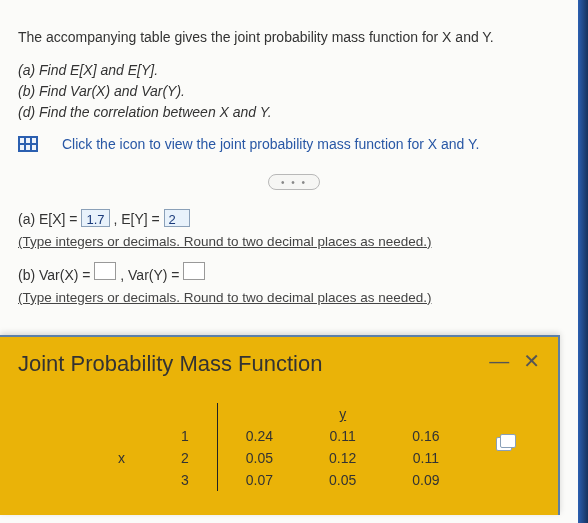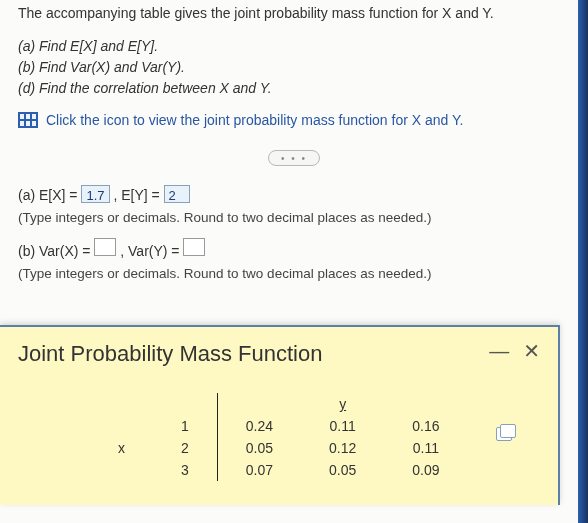--- a/index.html
+++ b/index.html
@@ -8,31 +8,31 @@
     font-size: 14px;
     color: #333;
     background: #f0f0ee;
     width: 588px;
     height: 523px;
     overflow: hidden;
     position: relative;
   }
   .page {
     background: #fbfbf9;
-    padding: 4px 18px 18px 18px;
+    padding: 28px 18px 18px 18px;
     min-height: 523px;
     position: relative;
   }
   .intro { margin-bottom: 12px; line-height: 1.4; }
   .parts { margin-bottom: 14px; line-height: 1.45; }
   .parts div { margin-bottom: 1px; font-style: italic; }
   .link-row {
     display: flex;
     align-items: center;
-    gap: 8px;
+    gap: 24px;
     margin-bottom: 22px;
   }
   .grid-icon {
     width: 20px; height: 16px;
     border: 1.5px solid #2b5fb0;
     display: grid;
     grid-template-columns: 1fr 1fr 1fr;
     grid-template-rows: 1fr 1fr;
     background: #eef3fb;
   }
@@ -57,27 +57,27 @@
     display: inline-block;
     border: 1px solid #8aa0b8;
     min-width: 26px; height: 18px;
     padding: 0 4px;
     background: #e8f2fb;
     color: #1a3a7a;
     vertical-align: baseline;
     font-size: 13px;
   }
   .ans-box.empty { background: #fff; border:1px solid #999; min-width:22px; }
-  .hint { color: #444; font-size: 13.5px; }
+  .hint { color: #444; font-size: 13.5px; text-decoration: underline; }
   
   .popup {
     position: absolute;
-    left: 0; bottom: 18px;
+    left: 0; bottom: 8px;
     width: 560px;
-    background: #fef9c3;
+    background: #eab308;
     border: 2px solid #5c7fa8;
     border-left: none;
     border-bottom: none;
     box-shadow: 0 -2px 6px rgba(0,0,0,0.15);
     padding: 14px 18px 20px 18px;
   }
   .popup-header {
     display: flex; justify-content: space-between; align-items: flex-start;
     margin-bottom: 26px;
   }

